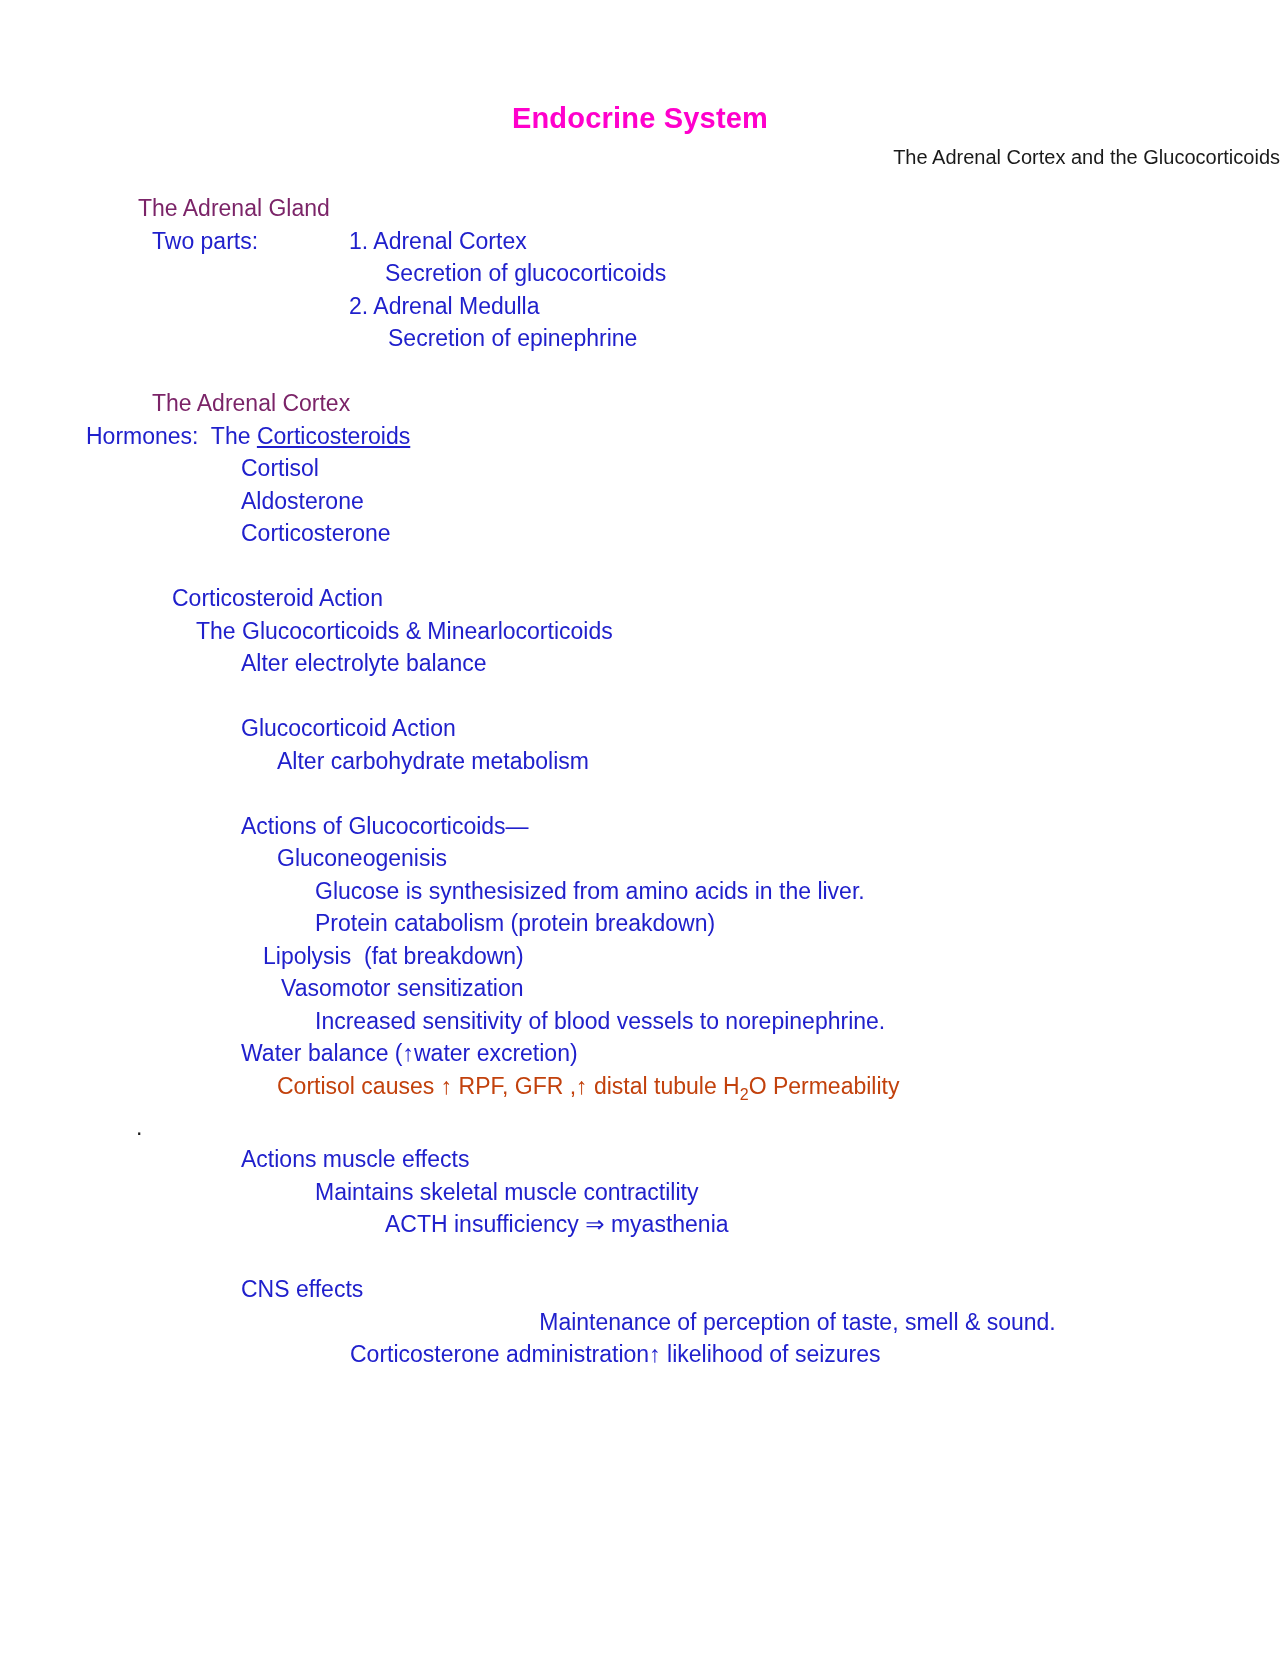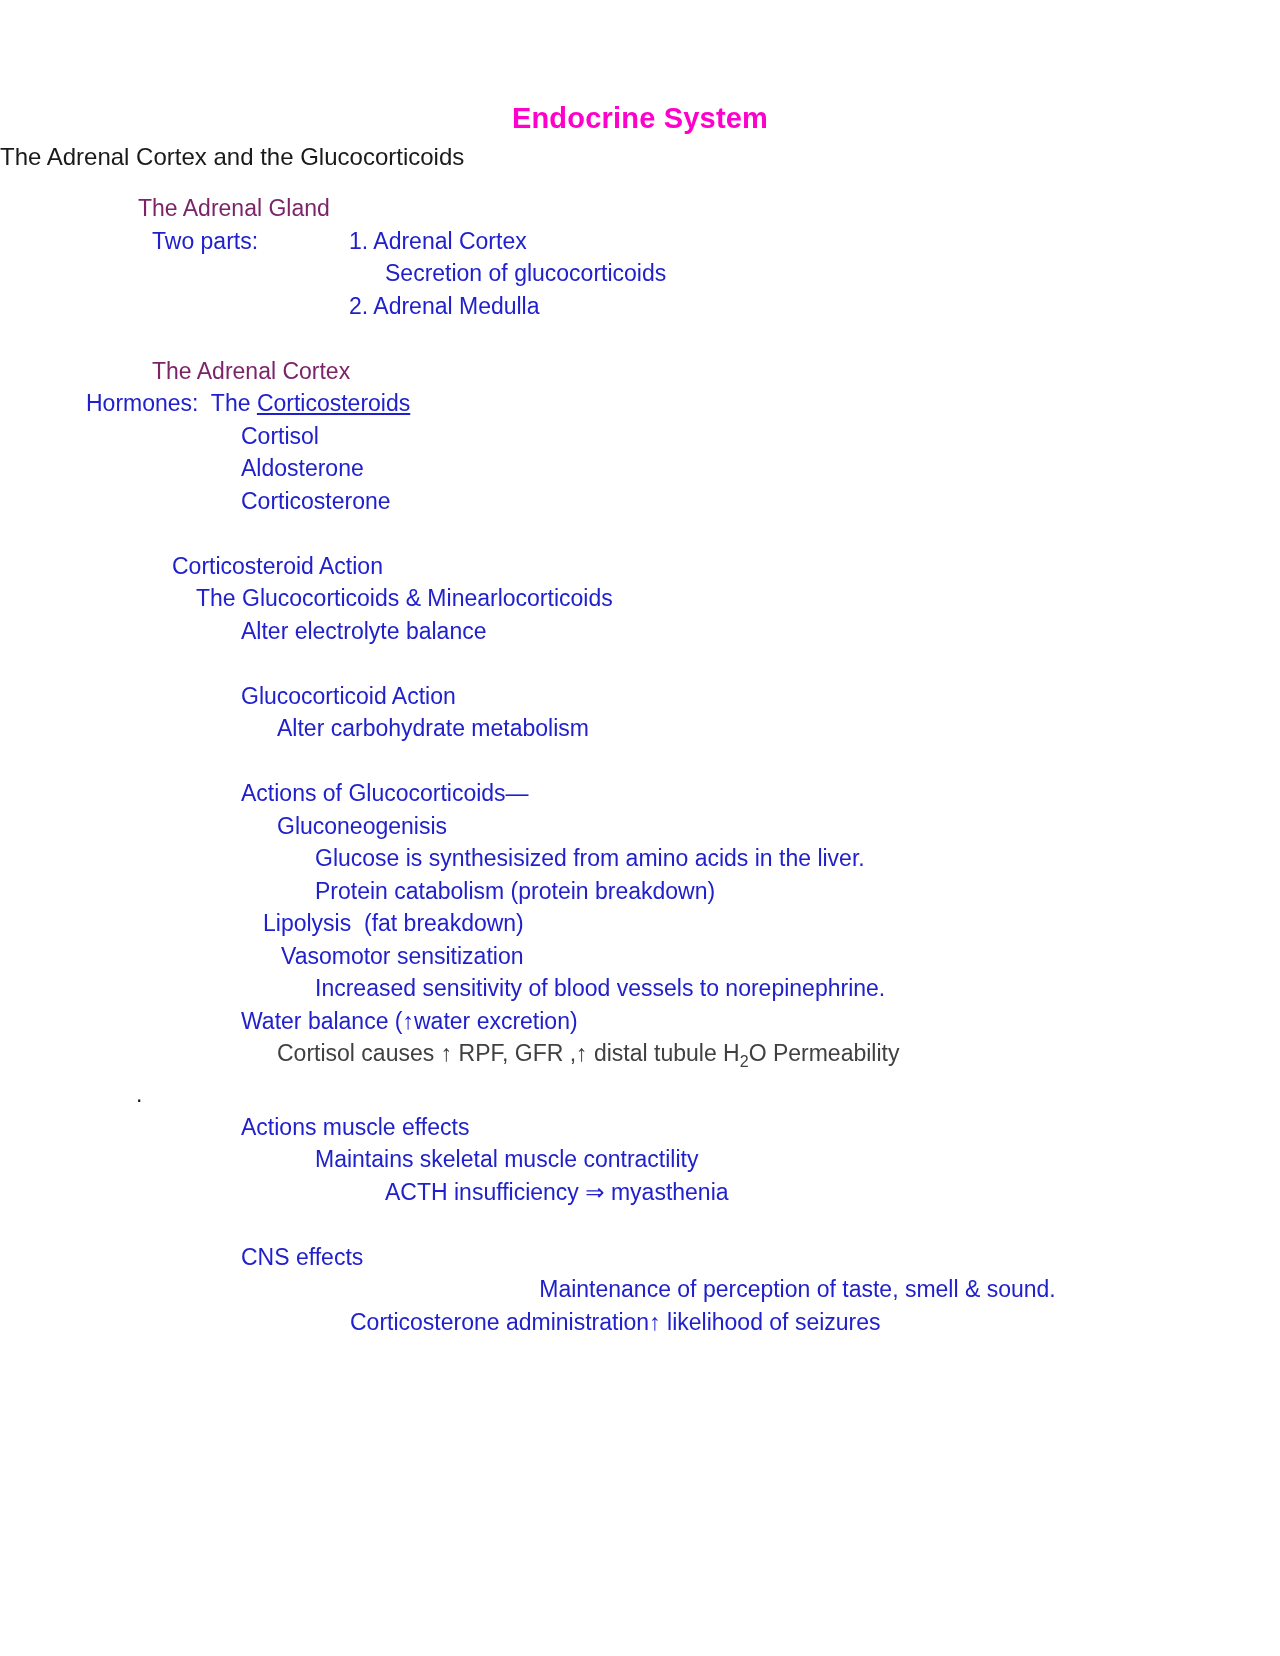--- a/index.html
+++ b/index.html
@@ -21,22 +21,22 @@
     padding-top: 100px;
   }
   .title {
     text-align: center;
     font-size: 29px;
     font-weight: bold;
     line-height: 36px;
     letter-spacing: 0.2px;
   }
   .subtitle {
-    text-align: left;
-    font-size: 24px;
+    text-align: right;
+    font-size: 20px;
     font-weight: normal;
     line-height: 34px;
     margin-top: 4px;
   }
   .doc {
     margin-top: 18px;
   }
   .line {
     font-size: 23px;
     line-height: 32.5px;
@@ -54,20 +54,21 @@
 <body>
 
 <div class="page">
   <div class="title" id="title" style="color: rgb(255, 0, 204);">Endocrine System</div>
   <div class="subtitle" style="color: rgb(26, 26, 26);">The Adrenal Cortex and the Glucocorticoids</div>
   <div class="doc" id="doc">
       <div class="line" style="padding-left: 138px; color: rgb(123, 36, 104);"><span>The Adrenal Gland</span></div>
       <div class="line" style="padding-left: 152px; color: rgb(32, 32, 204);"><span style="display: inline-block; width: 197px;">Two parts:</span><span>1. Adrenal Cortex</span></div>
       <div class="line" style="padding-left: 385px; color: rgb(32, 32, 204);"><span>Secretion of glucocorticoids</span></div>
       <div class="line" style="padding-left: 349px; color: rgb(32, 32, 204);"><span>2. Adrenal Medulla</span></div>
+      <div class="line" style="padding-left: 388px; color: rgb(32, 32, 204);"><span>Secretion of epinephrine</span></div>
       <div class="line blank"></div>
       <div class="line" style="padding-left: 152px; color: rgb(123, 36, 104);"><span>The Adrenal Cortex</span></div>
       <div class="line" style="padding-left: 86px; color: rgb(32, 32, 204);"><span>Hormones:  The </span><span style="text-decoration: underline;">Corticosteroids</span></div>
       <div class="line" style="padding-left: 241px; color: rgb(32, 32, 204);"><span>Cortisol</span></div>
       <div class="line" style="padding-left: 241px; color: rgb(32, 32, 204);"><span>Aldosterone</span></div>
       <div class="line" style="padding-left: 241px; color: rgb(32, 32, 204);"><span>Corticosterone</span></div>
       <div class="line blank"></div>
       <div class="line" style="padding-left: 172px; color: rgb(32, 32, 204);"><span>Corticosteroid Action</span></div>
       <div class="line" style="padding-left: 196px; color: rgb(32, 32, 204);"><span>The Glucocorticoids &amp; Minearlocorticoids</span></div>
       <div class="line" style="padding-left: 241px; color: rgb(32, 32, 204);"><span>Alter electrolyte balance</span></div>
@@ -76,21 +77,21 @@
       <div class="line" style="padding-left: 277px; color: rgb(32, 32, 204);"><span>Alter carbohydrate metabolism</span></div>
       <div class="line blank"></div>
       <div class="line" style="padding-left: 241px; color: rgb(32, 32, 204);"><span>Actions of Glucocorticoids—</span></div>
       <div class="line" style="padding-left: 277px; color: rgb(32, 32, 204);"><span>Gluconeogenisis</span></div>
       <div class="line" style="padding-left: 315px; color: rgb(32, 32, 204);"><span>Glucose is synthesisized from amino acids in the liver.</span></div>
       <div class="line" style="padding-left: 315px; color: rgb(32, 32, 204);"><span>Protein catabolism (protein breakdown)</span></div>
       <div class="line" style="padding-left: 263px; color: rgb(32, 32, 204);"><span>Lipolysis  (fat breakdown)</span></div>
       <div class="line" style="padding-left: 281px; color: rgb(32, 32, 204);"><span>Vasomotor sensitization</span></div>
       <div class="line" style="padding-left: 315px; color: rgb(32, 32, 204);"><span>Increased sensitivity of blood vessels to norepinephrine.</span></div>
       <div class="line" style="padding-left: 241px; color: rgb(32, 32, 204);"><span>Water balance (</span><span>↑</span><span>water excretion)</span></div>
-      <div class="line" style="padding-left: 277px; color: #404040;"><span>Cortisol causes </span><span>↑ </span><span>RPF, GFR ,</span><span>↑ </span><span>distal tubule H</span><sub>2</sub><span>O Permeability</span></div>
+      <div class="line" style="padding-left: 277px; color: #c2410c;"><span>Cortisol causes </span><span>↑ </span><span>RPF, GFR ,</span><span>↑ </span><span>distal tubule H</span><sub>2</sub><span>O Permeability</span></div>
       <div class="line" style="padding-left: 136px; color: rgb(26, 26, 26);"><span>.</span></div>
       <div class="line" style="padding-left: 241px; color: rgb(32, 32, 204);"><span>Actions muscle effects</span></div>
       <div class="line" style="padding-left: 315px; color: rgb(32, 32, 204);"><span>Maintains skeletal muscle contractility</span></div>
       <div class="line" style="padding-left: 385px; color: rgb(32, 32, 204);"><span>ACTH insufficiency </span><span>⇒</span><span> myasthenia</span></div>
       <div class="line blank"></div>
       <div class="line" style="padding-left: 241px; color: rgb(32, 32, 204);"><span>CNS effects</span></div>
       <div class="line" style="padding-left: 315px; color: rgb(32, 32, 204); text-align: center;"><span>Maintenance of perception of taste, smell &amp; sound.</span></div>
       <div class="line" style="padding-left: 350px; color: rgb(32, 32, 204);"><span>Corticosterone administration</span><span>↑</span><span> likelihood of seizures</span></div>
     </div>
 </div>

